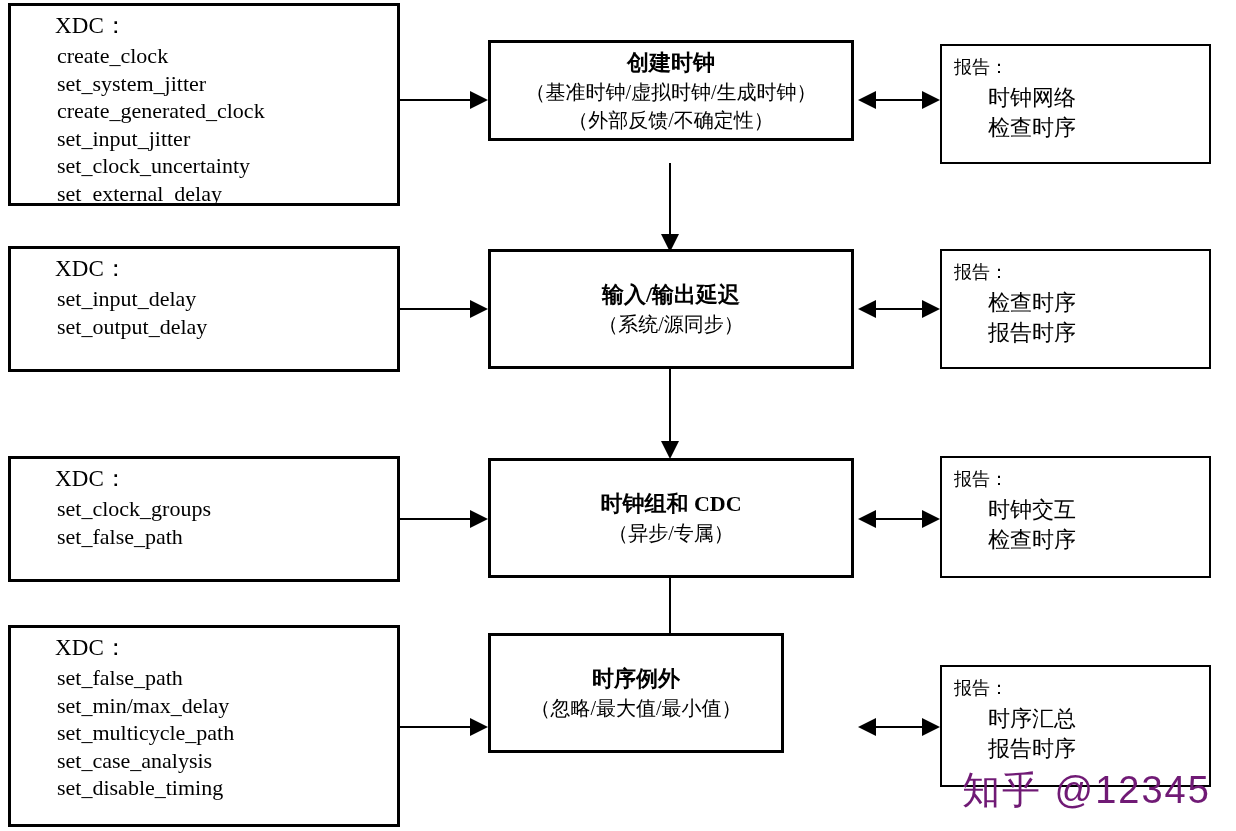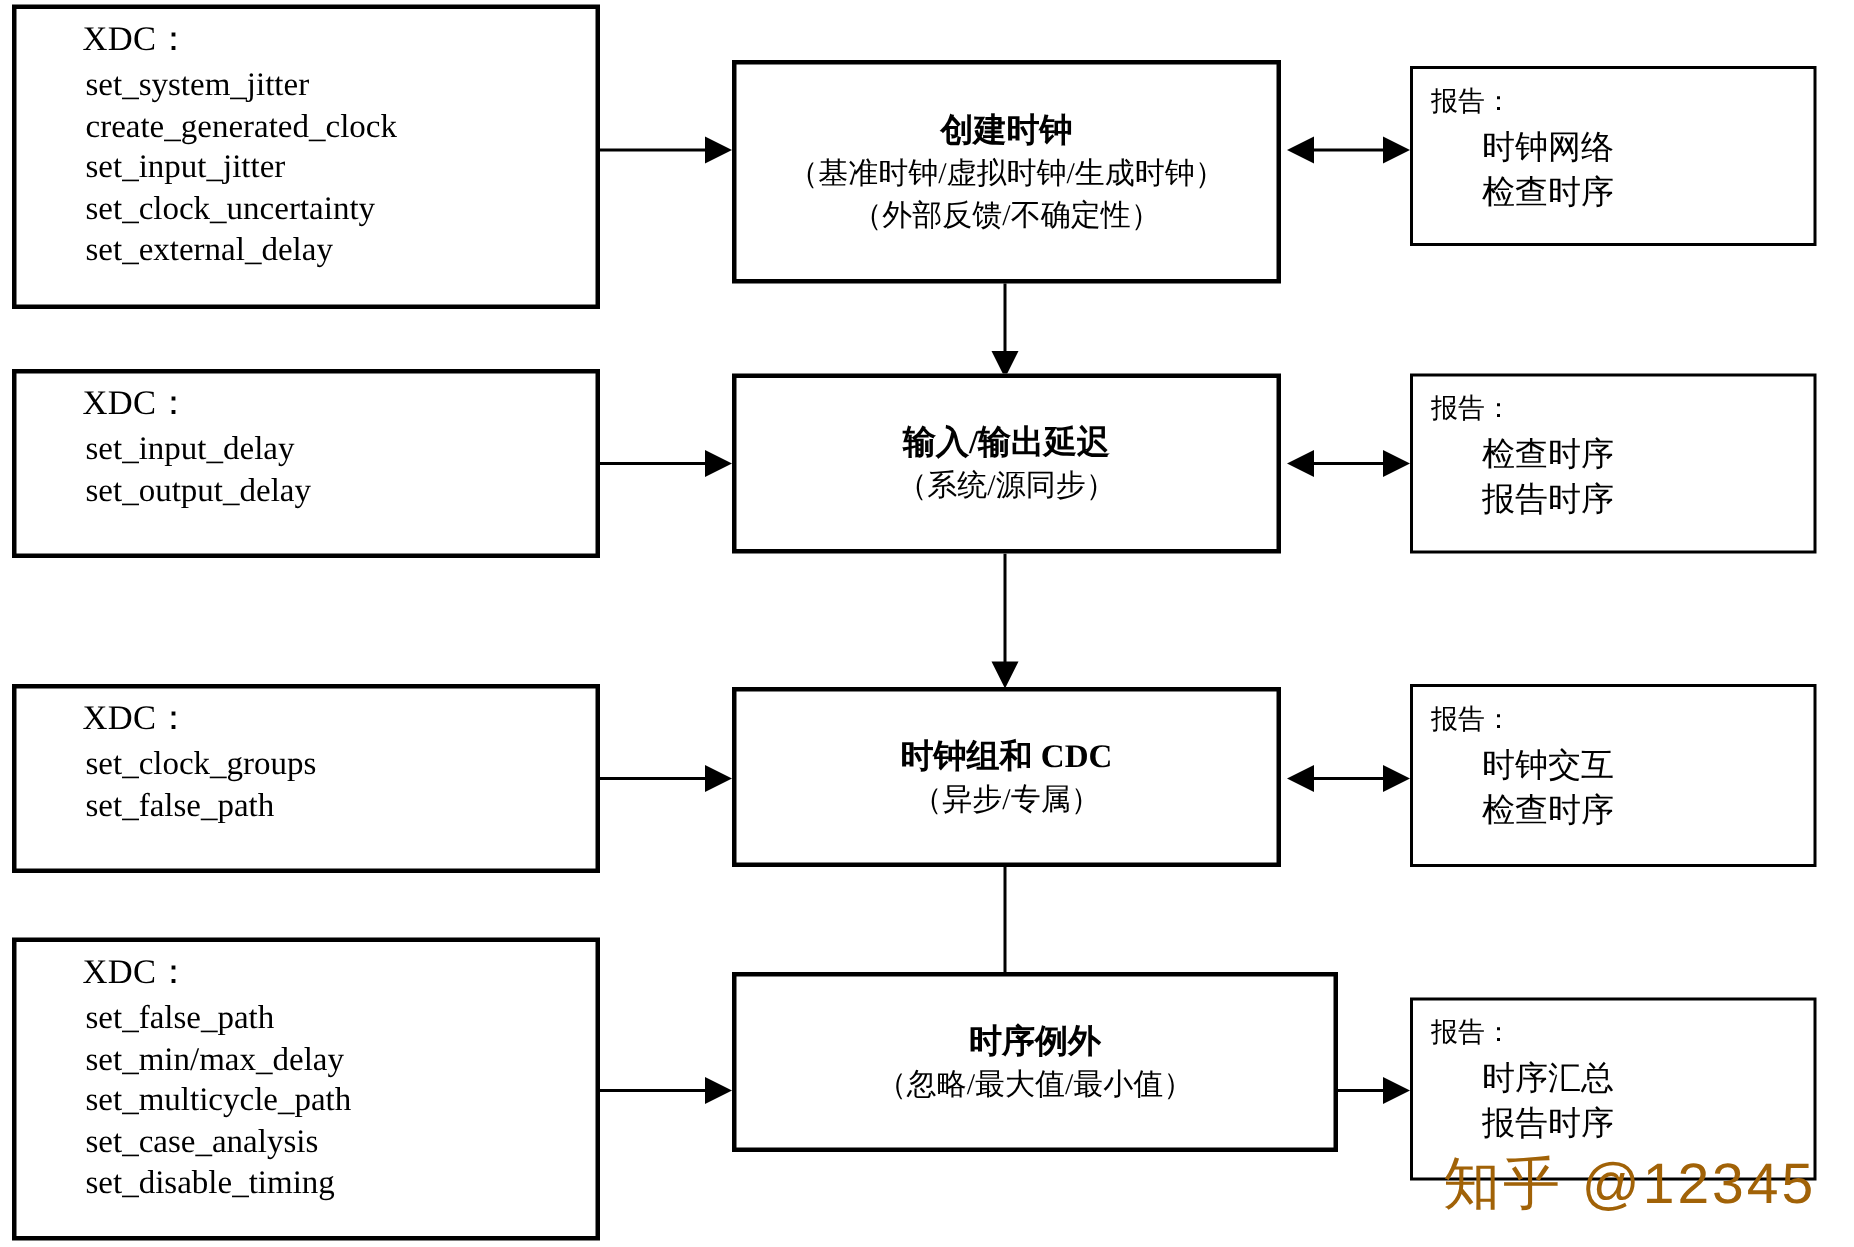--- a/index.html
+++ b/index.html
@@ -133,48 +133,49 @@
     border-top: 18px solid #000000;
   }
 
   
   #watermark {
     position: absolute;
     left: 962px;
     top: 768px;
     font-size: 38px;
     line-height: 44px;
-    color: #a16207;
+    color: #701a75;
     letter-spacing: 2px;
     white-space: nowrap;
     z-index: 9;
     pointer-events: none;
     font-family: "Liberation Sans", "DejaVu Sans", sans-serif;
   }
 </style>
 </head>
 <body>
 
 <div id="canvas">
 
   <div class="box" style="left:8px; top:3px; width:392px; height:203px;">
     <div class="xdc-title">XDC：</div>
     <ul class="xdc-list">
+      <li>create_clock</li>
       <li>set_system_jitter</li>
       <li>create_generated_clock</li>
       <li>set_input_jitter</li>
       <li>set_clock_uncertainty</li>
       <li>set_external_delay</li>
     </ul>
   </div>
 
   <div class="hline" style="left:400px; top:99px; width:72px;"></div>
   <div class="arrow-r" style="left:470px; top:91px;"></div>
 
-  <div class="box" style="left:488px; top:40px; width:366px; height:149px;">
+  <div class="box" style="left:488px; top:40px; width:366px; height:101px;">
     <div class="proc-inner">
       <div class="proc-title">创建时钟</div>
       <div class="proc-sub">（基准时钟/虚拟时钟/生成时钟）</div>
       <div class="proc-sub">（外部反馈/不确定性）</div>
     </div>
   </div>
 
   <div class="arrow-l" style="left:858px; top:91px;"></div>
   <div class="hline" style="left:874px; top:99px; width:52px;"></div>
   <div class="arrow-r" style="left:922px; top:91px;"></div>
@@ -263,21 +264,21 @@
       <li>set_min/max_delay</li>
       <li>set_multicycle_path</li>
       <li>set_case_analysis</li>
       <li>set_disable_timing</li>
     </ul>
   </div>
 
   <div class="hline" style="left:400px; top:726px; width:72px;"></div>
   <div class="arrow-r" style="left:470px; top:718px;"></div>
 
-  <div class="box" style="left:488px; top:648px; width:404px; height:120px;">
+  <div class="box" style="left:488px; top:633px; width:296px; height:120px;">
     <div class="proc-inner">
       <div class="proc-title">时序例外</div>
       <div class="proc-sub">（忽略/最大值/最小值）</div>
     </div>
   </div>
 
   <div class="arrow-l" style="left:858px; top:718px;"></div>
   <div class="hline" style="left:874px; top:726px; width:52px;"></div>
   <div class="arrow-r" style="left:922px; top:718px;"></div>
 

